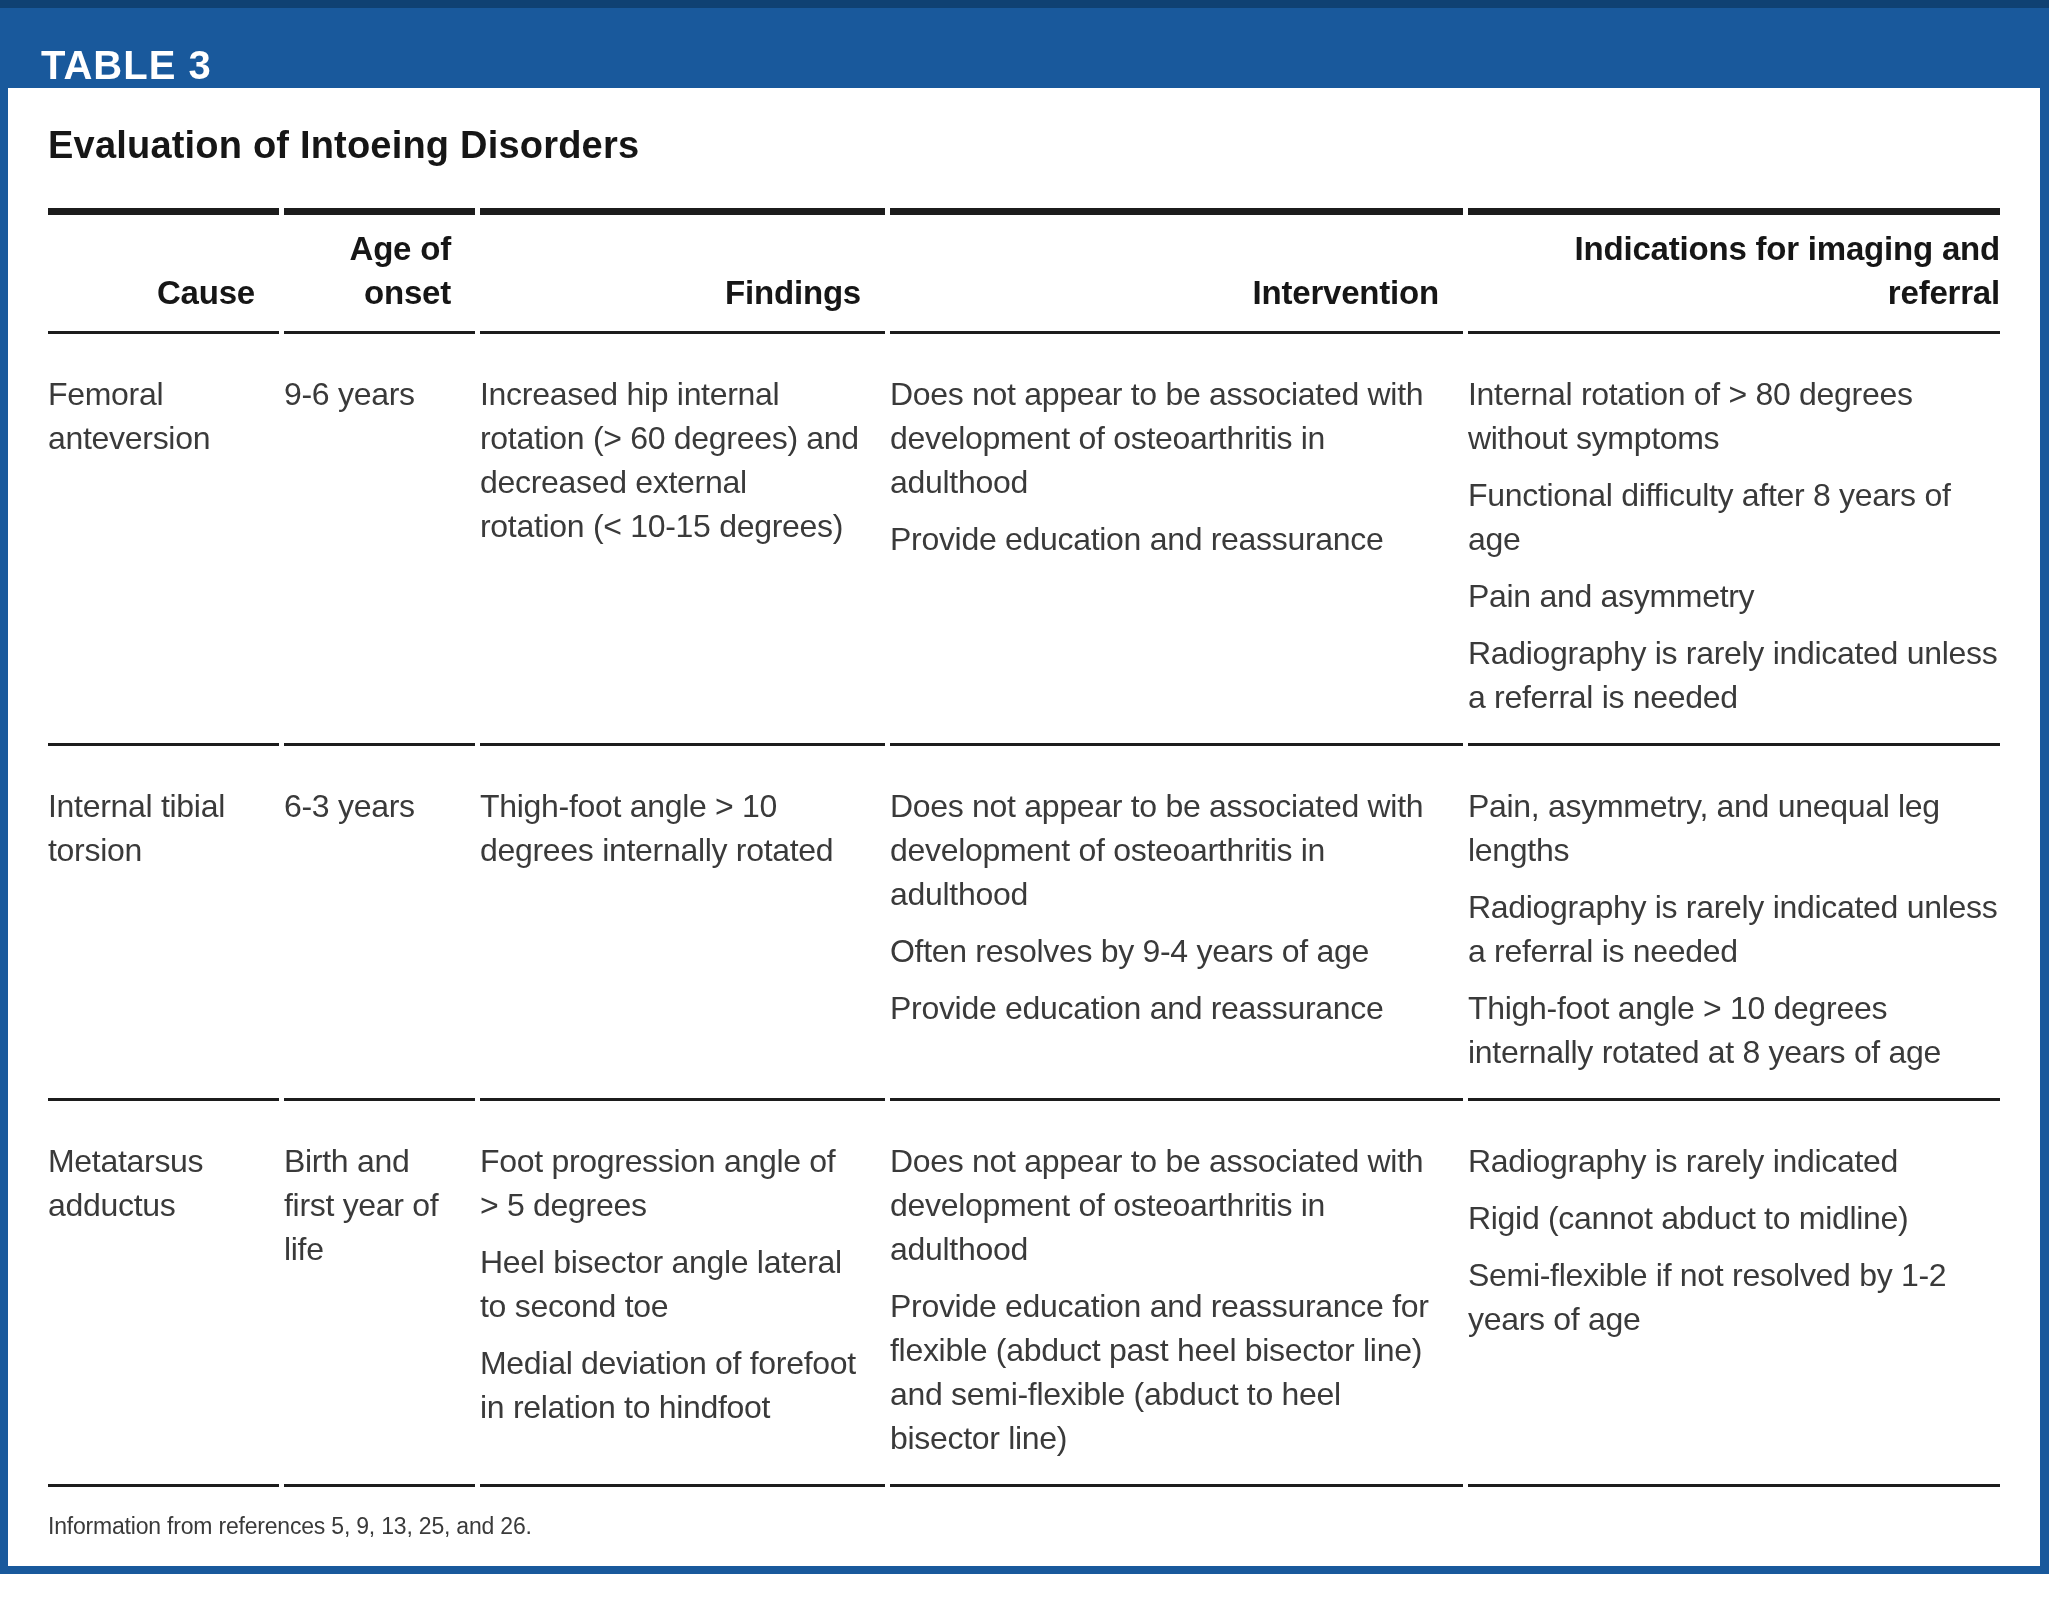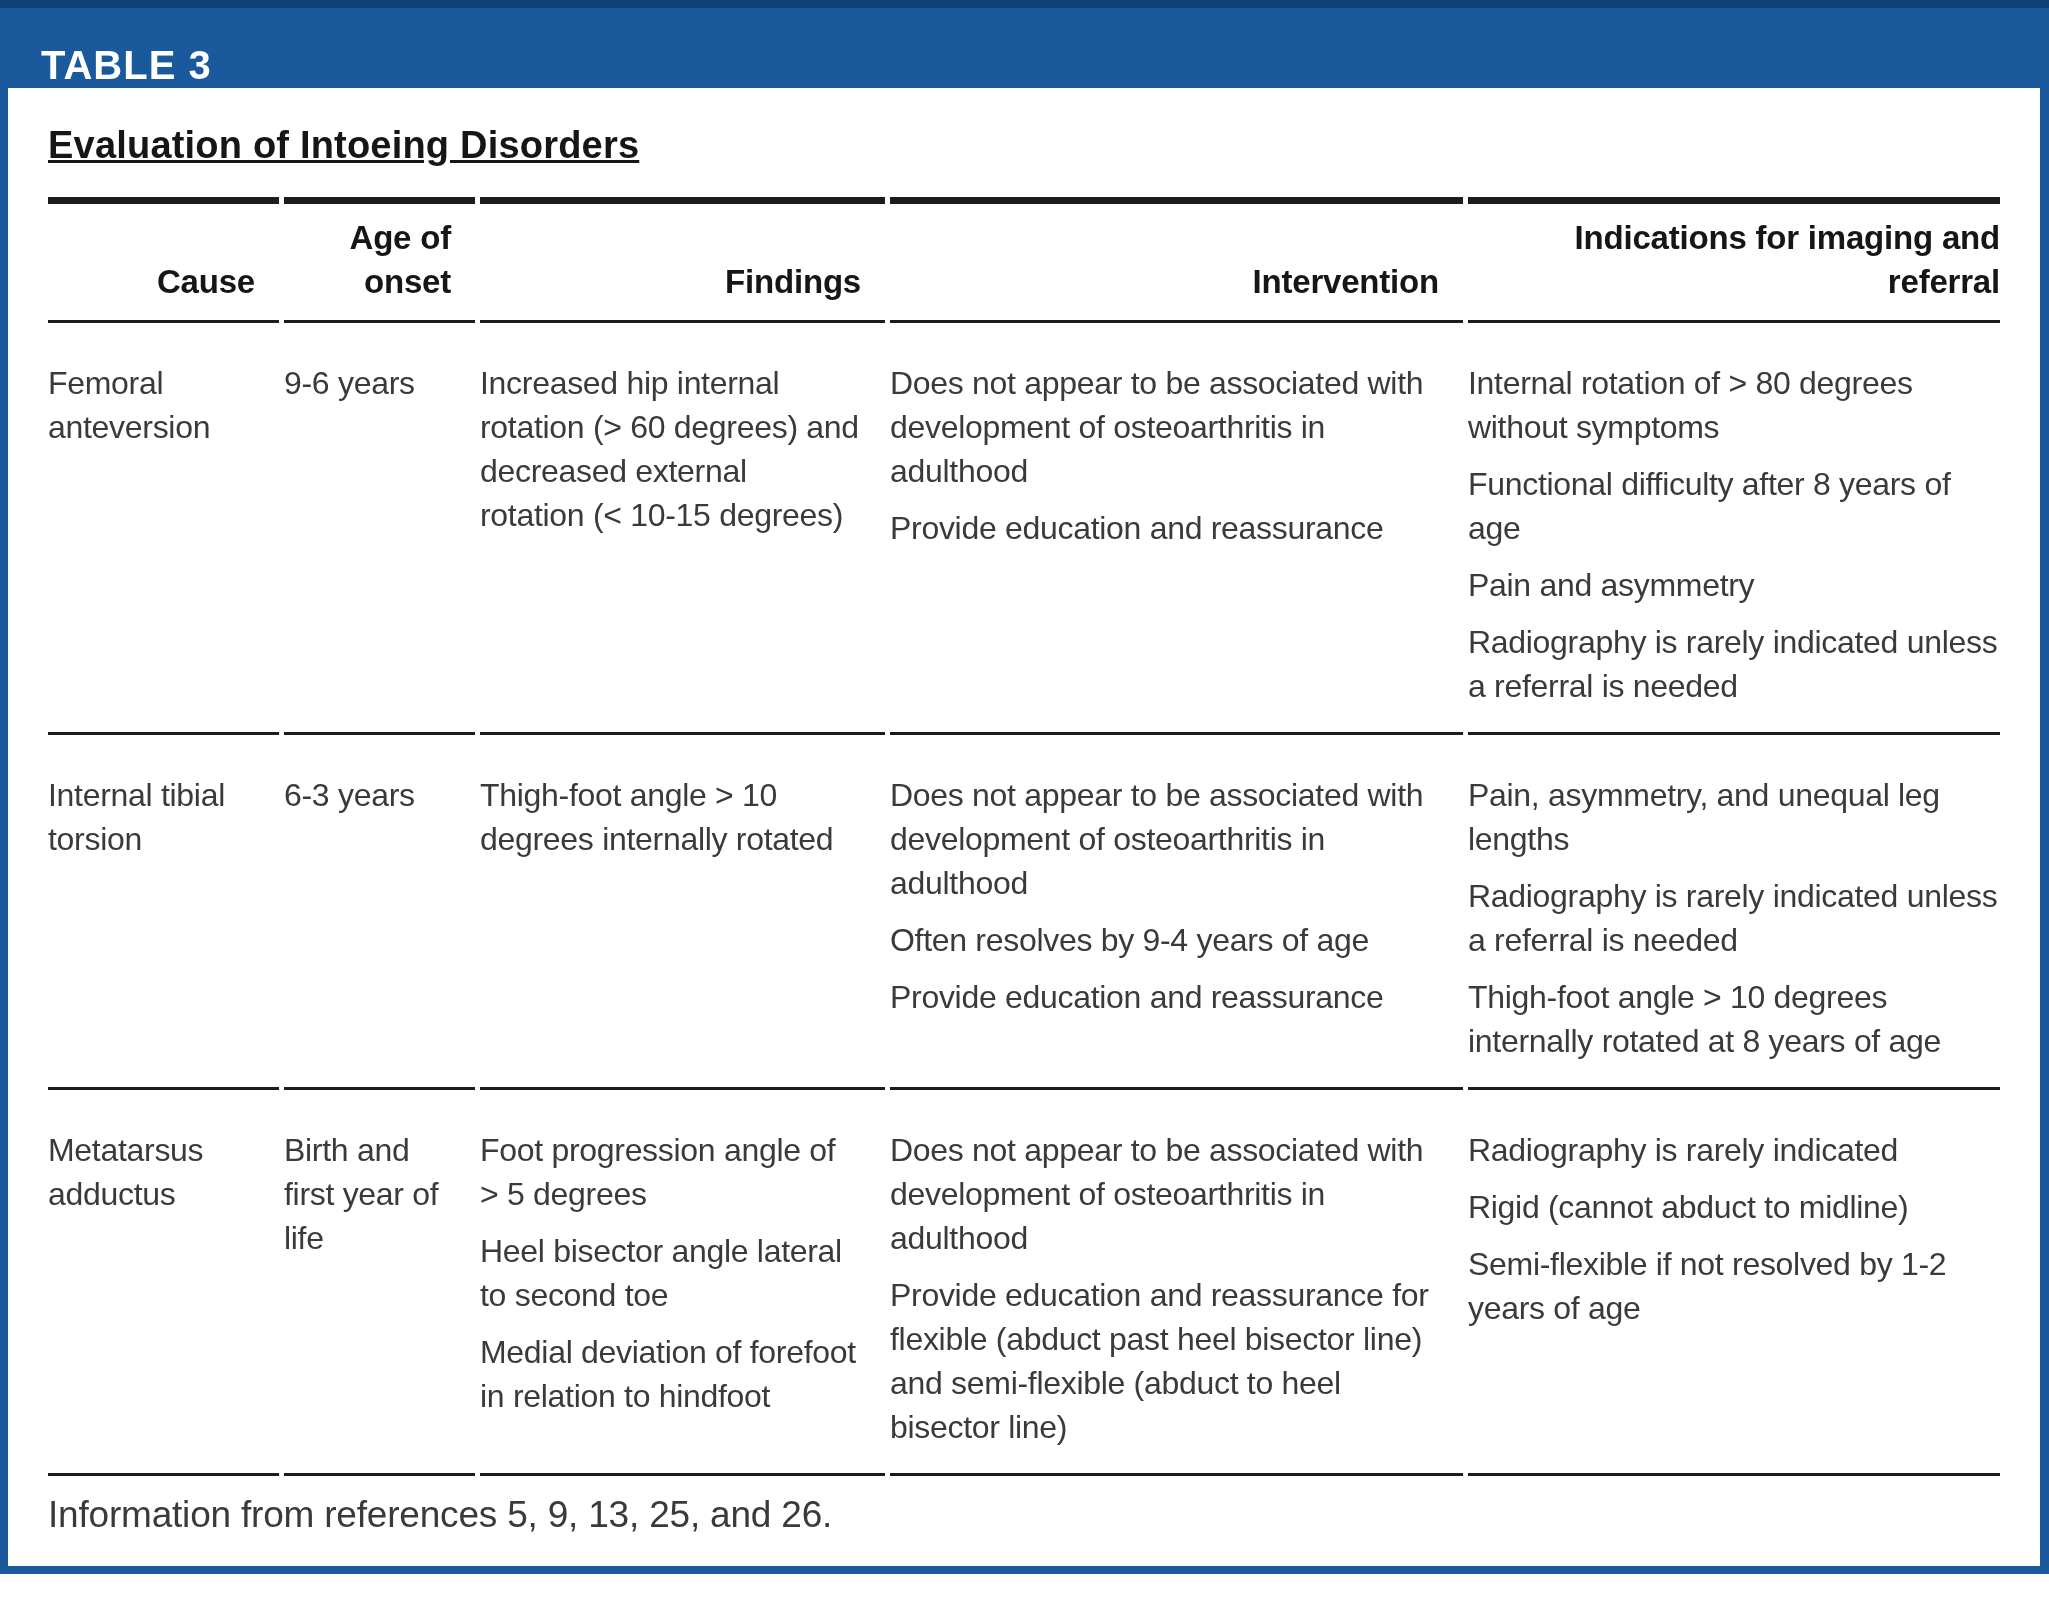--- a/index.html
+++ b/index.html
@@ -44,23 +44,22 @@
     padding: 0 30px 0 40px;
     background: #ffffff;
     box-sizing: border-box;
   }
 
   .page-title {
     font-size: 38px;
     font-weight: bold;
     color: var(--heading-text, #161616);
     letter-spacing: 0.2px;
-    margin: 34px 0 29px 0;
+    margin: 34px 0 40px 0;
     line-height: 46px;
-    text-decoration: underline;
   }
 
   table.data {
     width: 1962px;
     margin-left: -5px;
     border-collapse: separate;
     border-spacing: 5px 0;
     table-layout: fixed;
   }
   table.data th {
@@ -85,21 +84,21 @@
     border-bottom: 3px solid var(--rule-black, #1C1C1C);
     margin-left: 8px;
   }
   table.data th:last-child,
   table.data td:last-child { padding-right: 0; }
 
   td .para { margin: 0 0 13px 0; }
   td .para:last-child { margin-bottom: 0; }
 
   .footer-note {
-    font-size: 37px;
+    font-size: 23px;
     line-height: 38px;
     color: var(--body-text, #303030);
     letter-spacing: -0.2px;
     margin-top: 20px;
   }
 </style>
 </head>
 <body>
 
 <div class="frame">

